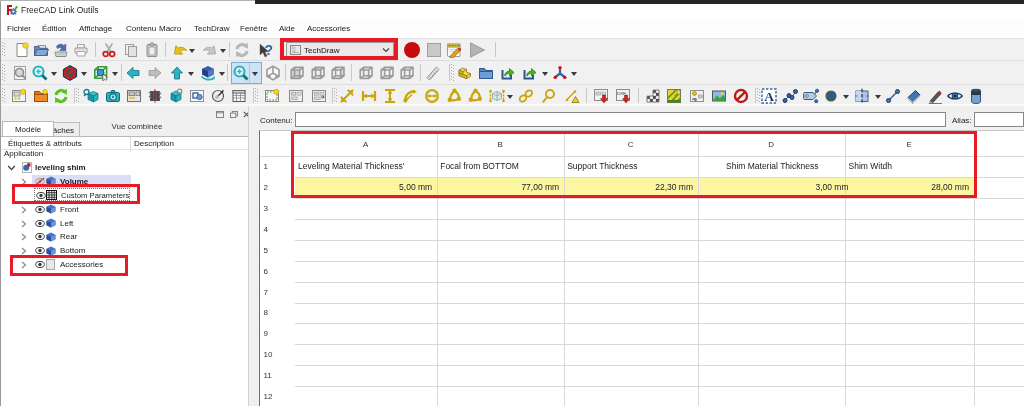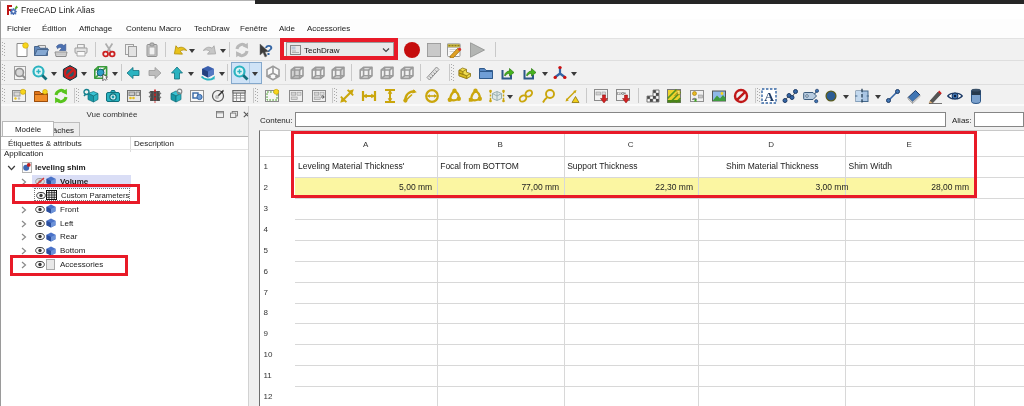--- a/index.html
+++ b/index.html
@@ -26,21 +26,21 @@
       <rect x="4.0" y="6.9" width="1.4" height="1.4"></rect>
       <rect x="9.4" y="6.9" width="1.4" height="1.4"></rect>
       <rect x="4.6" y="4.8" width="1.4" height="1.4"></rect>
       <rect x="8.8" y="4.8" width="1.4" height="1.4"></rect>
       <rect x="4.6" y="9.0" width="1.4" height="1.4"></rect>
       <rect x="8.8" y="9.0" width="1.4" height="1.4"></rect>
     </g>
  <circle cx="7.4" cy="7.6" r="1.1" fill="#fff"></circle>
  <path d="M8.5 4.5 L10.5 1.5 L12 3.5 L9.5 5.5z" fill="#56a826"></path>
 </svg>
-<div class="abs" style="left:21px;top:5px;font-size:8.5px;color:#222;">FreeCAD Link Alias</div>
+<div class="abs" style="left:21px;top:5px;font-size:8.5px;color:#222;">FreeCAD Link Outils</div>
 <div class="abs" style="left:1px;top:19px;width:1023px;height:19px;background:#fdfdfd;"></div>
 <div class="abs" style="left:7px;top:24px;">Fichier</div>
 <div class="abs" style="left:42px;top:24px;">Édition</div>
 <div class="abs" style="left:79px;top:24px;">Affichage</div>
 <div class="abs" style="left:126px;top:24px;">Contenu</div>
 <div class="abs" style="left:159px;top:24px;">Macro</div>
 <div class="abs" style="left:194px;top:24px;">TechDraw</div>
 <div class="abs" style="left:240px;top:24px;">Fenêtre</div>
 <div class="abs" style="left:279px;top:24px;">Aide</div>
 <div class="abs" style="left:307px;top:24px;">Accessories</div>
@@ -522,21 +522,21 @@
     </svg>
     <svg class="abs" style="left:967px;top:3.0px" width="16" height="16" viewBox="0 0 16 16">
       <path d="M3.5 2.5 h9 v11 q0 2 -4.5 2 t-4.5-2z" fill="#7aa0cc" stroke="#2c5788"></path>
       <path d="M3.5 2.5 h9 v4.5 h-9z" fill="#26394c"></path>
       <path d="M3.5 2.2 q0-1.4 4.5-1.4 t4.5 1.4 q0 1.4 -4.5 1.4 t-4.5-1.4z" fill="#3a5068"></path>
     </svg>
   </div>
 <div class="abs" style="left:1px;top:104px;width:1023px;height:2px;background:#fafafa;"></div>
 
 <div id="dock" class="abs" style="left:1px;top:106px;width:248px;height:300px;background:#f0f0f0;">
-  <div class="abs" style="left:0;top:4px;width:222px;text-align:center;color:#333;">Vue combinée</div>
+  <div class="abs" style="left:0;top:16px;width:222px;text-align:center;color:#333;padding-left:25px;">Vue combinée</div>
   <svg class="abs" style="left:215px;top:5px" width="8" height="7" viewBox="0 0 8 7">
       <rect x="0.5" y="0.5" width="7" height="6" fill="none" stroke="#7a7a7a" stroke-width="0.9"></rect>
       <line x1="0.5" y1="1.8" x2="7.5" y2="1.8" stroke="#7a7a7a" stroke-width="0.9"></line>
     </svg>
   <svg class="abs" style="left:229px;top:5px" width="8" height="7" viewBox="0 0 8 7">
       <rect x="2.2" y="0.5" width="5.3" height="4.4" fill="none" stroke="#7a7a7a" stroke-width="0.9"></rect>
       <rect x="0.5" y="2.1" width="5.3" height="4.4" fill="#f0f0f0" stroke="#7a7a7a" stroke-width="0.9"></rect>
     </svg>
   <svg class="abs" style="left:242px;top:5px" width="7" height="7" viewBox="0 0 7 7">
       <path d="M0.8 0.8 6.2 6.2 M6.2 0.8 0.8 6.2" stroke="#555" stroke-width="1.1"></path>

